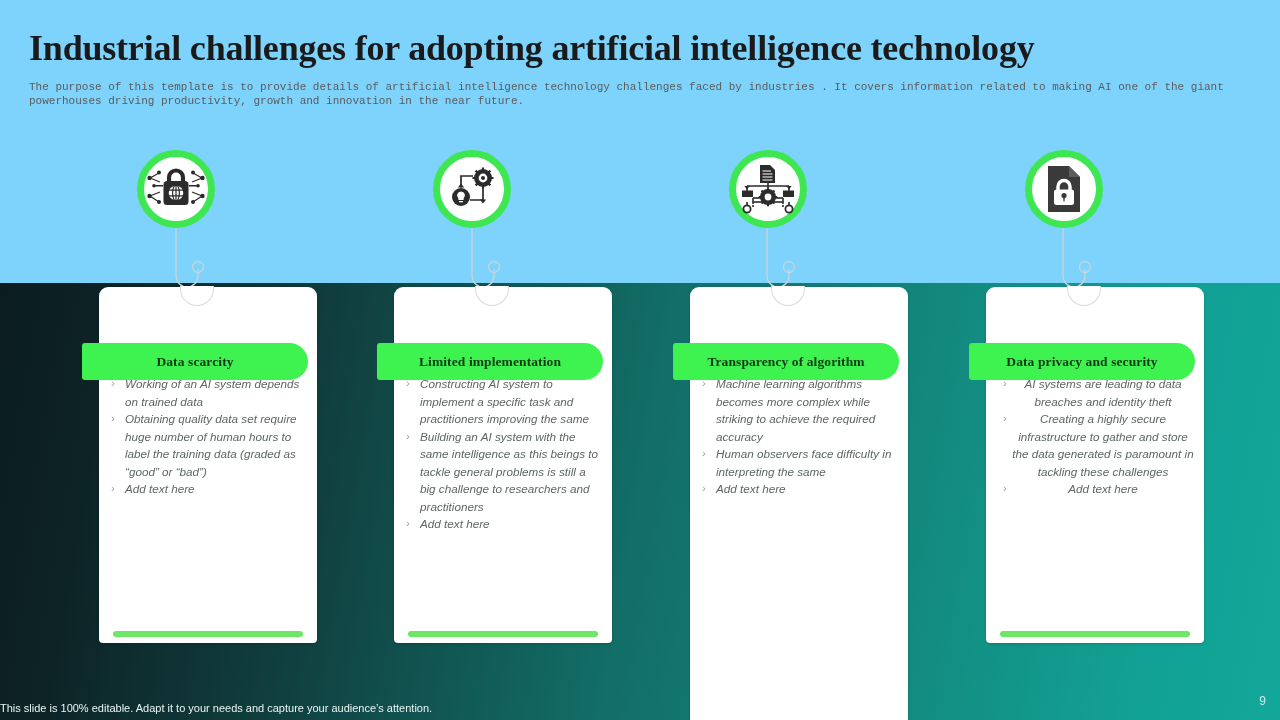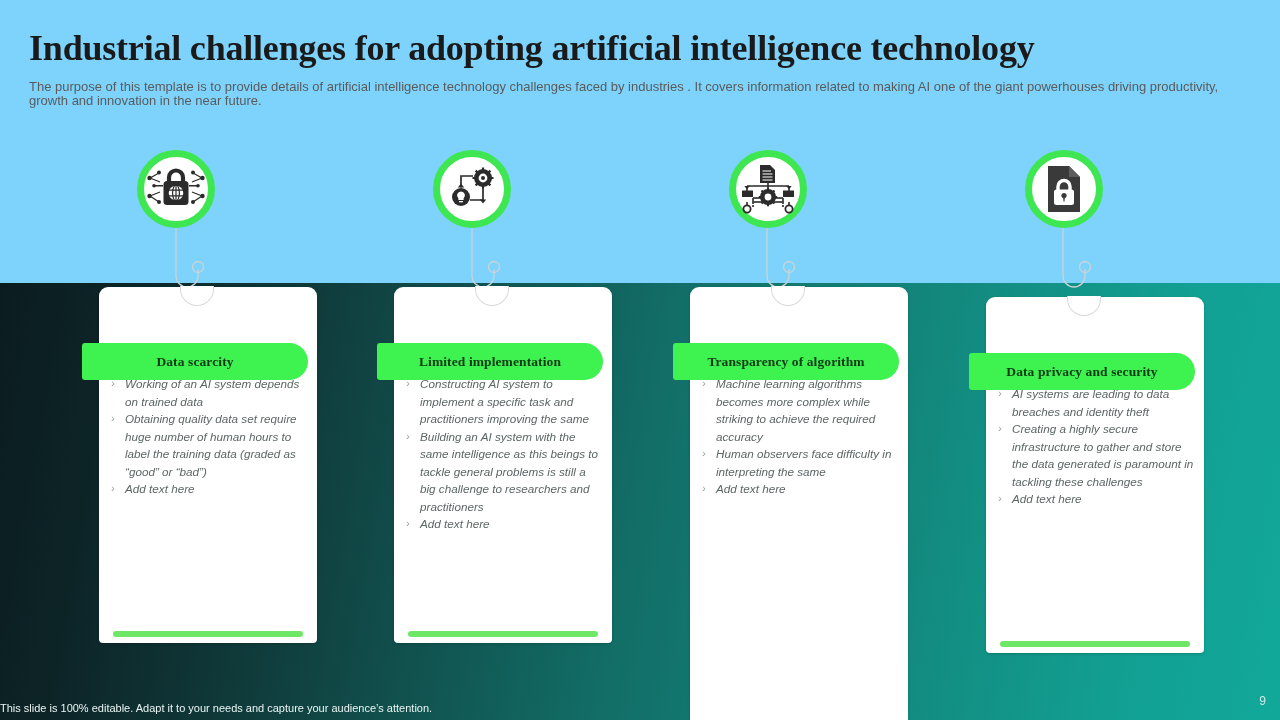--- a/index.html
+++ b/index.html
@@ -41,22 +41,22 @@
     letter-spacing: -0.2px;
     color: #1a1a1a;
     white-space: nowrap;
   }
 
   .page-subtitle {
     position: absolute;
     left: 29px;
     top: 80px;
     width: 1226px;
-    font-family: Liberation Sans, sans-serif;
-    font-size: 13px;
+    font-family: Liberation Mono, monospace;
+    font-size: 11px;
     line-height: 14px;
     color: #5b5b5b;
   }
 
   
   .bg-band {
     position: absolute;
     left: 0; top: 283px;
     width: 1280px;
     height: 437px;
@@ -423,21 +423,21 @@
         <span class="bullet-text">Human observers face difficulty in interpreting the same</span>
       </div>
       <div class="bullet-row">
         <span class="bullet-chev">›</span>
         <span class="bullet-text">Add text here</span>
       </div>
     </div>
     <div class="card-footer-bar"></div>
   </div>
 
-  <div class="card" style="left:986px; top:297px; height:356px;">
+  <div class="card" style="left:986px; top:287px; height:356px;text-align:center;">
     <div class="card-notch"></div>
     <div class="card-ribbon-wrap">
       <div class="ribbon-fold"></div>
       <div class="ribbon">
         <span class="ribbon-text">Data privacy and security</span>
       </div>
     </div>
     <div class="card-body">
       <div class="bullet-row">
         <span class="bullet-chev">›</span>

